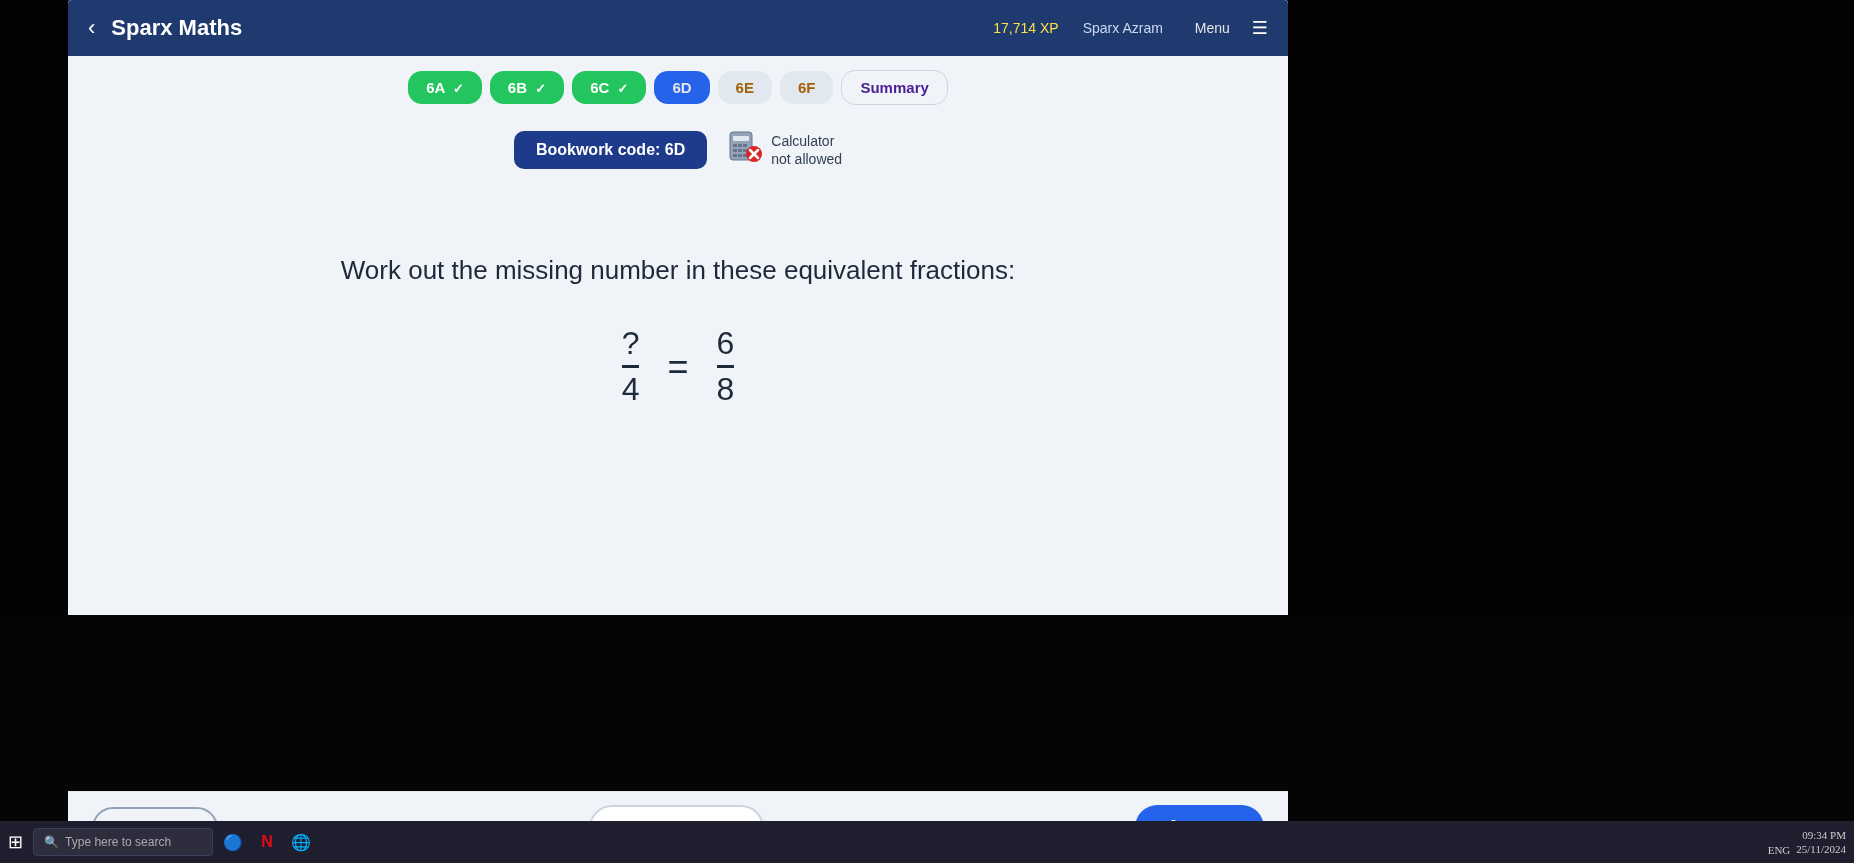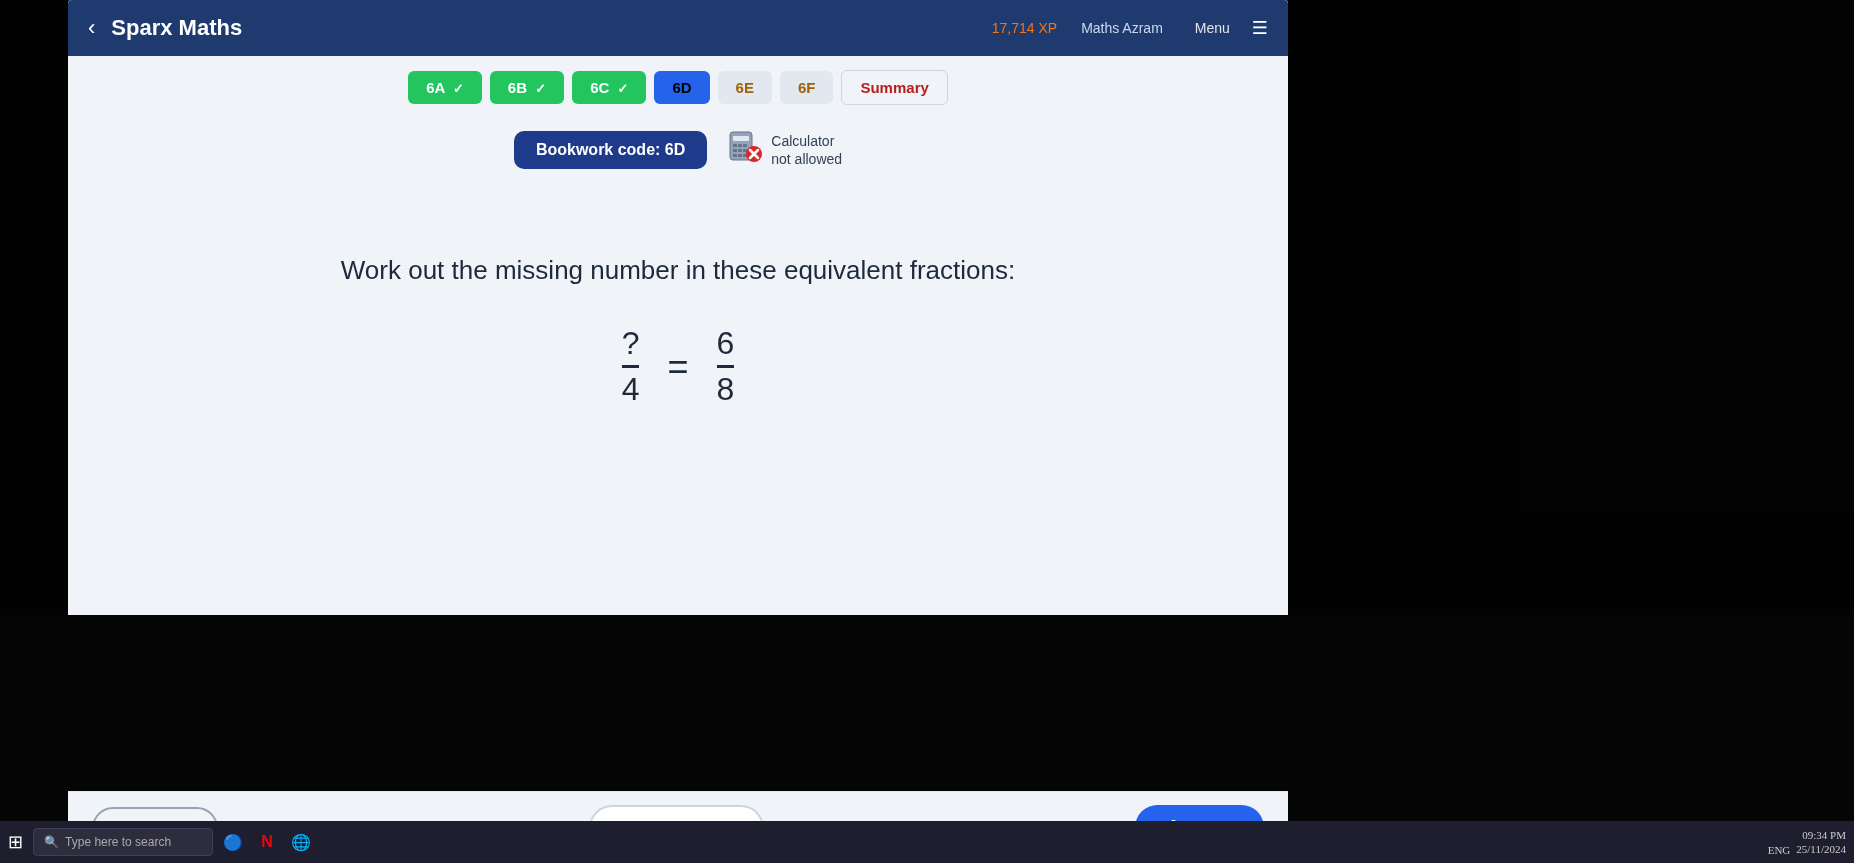--- a/index.html
+++ b/index.html
@@ -47,21 +47,21 @@
       font-size: 22px;
       cursor: pointer;
     }
     .app-title {
       color: white;
       font-size: 22px;
       font-weight: 600;
       flex: 1;
     }
     .xp-label {
-      color: #f97316;
+      color: #fde047;
       font-size: 14px;
       margin-left: 28px;
     }
     .user-name {
       color: #cdd8f0;
       font-size: 14px;
       margin-left: 8px;
     }
     .menu-label {
       color: #e5e5e5;
@@ -81,42 +81,42 @@
       width: 100%;
       background: #f0f4f8;
       display: flex;
       align-items: center;
       justify-content: center;
       padding: 14px 0;
       gap: 8px;
     }
     .tab {
       padding: 8px 18px;
-      border-radius: 6px;
+      border-radius: 14px;
       font-size: 15px;
       font-weight: 600;
       cursor: pointer;
       border: none;
       outline: none;
     }
     .tab-green {
       background: #22c55e;
       color: white;
     }
     .tab-active {
       background: #2563eb;
-      color: #000000;
+      color: #e5e5e5;
     }
     .tab-inactive {
       background: #e2e8f0;
       color: #a16207;
     }
     .tab-summary {
       background: transparent;
-      color: #b91c1c;
+      color: #4c1d95;
       border: 1.5px solid #cbd5e1;
     }
     .checkmark {
       margin-left: 4px;
       font-size: 13px;
     }
 
     
     .bookwork-row {
       display: flex;
@@ -352,21 +352,21 @@
   <div class="side-dark-right"></div>
   <div class="bottom-dark"></div>
 
   <div class="browser-content">
     <div class="main-content">
 
       <div class="top-nav">
         <span class="back-arrow">‹</span>
         <span class="app-title">Sparx Maths</span>
         <span class="xp-label">17,714 XP</span>
-        <span class="user-name">Maths Azram</span>
+        <span class="user-name">Sparx Azram</span>
         <span class="menu-label">Menu</span>
         <span class="hamburger">☰</span>
       </div>
 
       <div class="tab-bar">
         <button class="tab tab-green">
           <span>6A</span>
           <span class="checkmark">✓</span>
         </button>
         <button class="tab tab-green">

